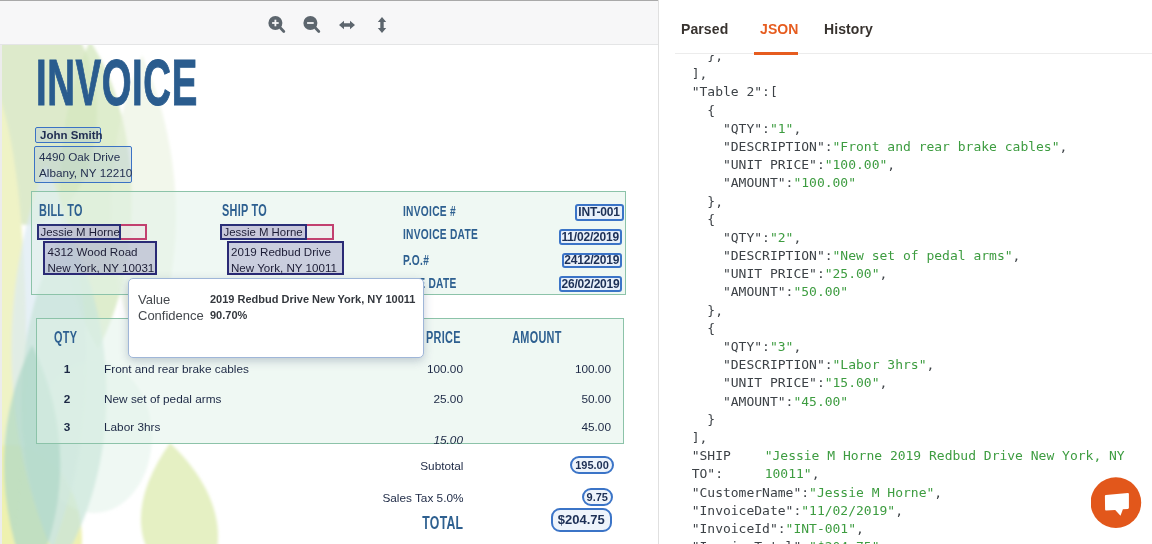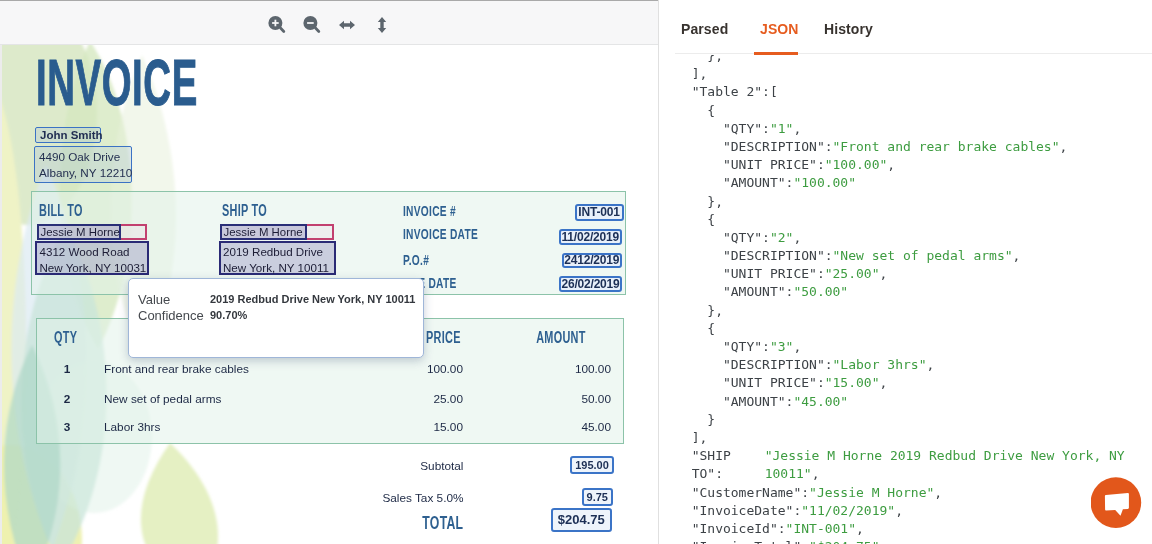--- a/index.html
+++ b/index.html
@@ -35,34 +35,34 @@
 
   .section { position:absolute; border:1px solid #8cc3a9; background:rgba(225,242,233,0.55); }
   .sec-head { left:29px; top:146px; width:595px; height:104px; }
   .sec-items { left:34px; top:273px; width:588px; height:126px; }
 
   .lbl { position:absolute; font-size:16px; }
 
   .ann { position:absolute; }
   .pinkbox { border:2px solid #c2406f; background:rgba(235,222,230,0.4); }
   .navybox { border:2px solid #2a2f77; background:rgba(150,148,192,0.42); }
-  .navybox2 { border:2px solid #2a2a75; background:rgba(150,148,192,0.42); }
+  .navybox2 { border:2px solid #2a2a75; background:rgba(150,148,192,0.42);margin-left:8px; }
   .ann-text { font-size:11.4px; color:#1c1c35; line-height:12px; padding:0 0 4px 2px; white-space:nowrap; }
   .addr-text { font-size:11.6px; color:#1c1c35; line-height:15px; padding:1px 0 0 2.5px; white-space:nowrap; }
 
   .metabox { position:absolute; border:2px solid #3b74c7; background:#e8f0fa; border-radius:3px;
              display:flex; align-items:center; justify-content:center;
              font-size:12px; font-weight:700; color:#1c2f55; letter-spacing:-0.2px; }
 
   .cell { position:absolute; font-size:11.8px; color:#1c2844; }
   .cell.qty { font-weight:700; }
   .cell.r { text-align:right; }
 
   .tot-lbl { position:absolute; font-size:11.8px; color:#1c2844; text-align:right; }
-  .totbox { position:absolute; border:2px solid #3b74c7; background:#eef4fb; border-radius:3px;
+  .totbox { position:absolute; border:2px solid #3b74c7; background:#eef4fb; border-radius:9px;
             display:flex; align-items:center; justify-content:center;
             font-size:11px; font-weight:700; color:#1c2f55; }
 
   
   .tooltip { position:absolute; left:126px; top:233px; width:296px; height:80px; background:#fff;
              border:1px solid #9fb6d8; border-radius:5px; box-shadow:0 3px 10px rgba(40,60,100,0.25);
              padding:13px 14px 0 9px; z-index:30; }
   .tt-title { font-size:13.5px; line-height:15px; font-weight:700; color:#34383e; letter-spacing:0.3px; margin-bottom:7px; }
   .tt-row { display:flex; line-height:15.5px; }
   .tt-row .tt-label { width:72px; flex:none; font-size:13px; color:#45494e; }
@@ -219,40 +219,40 @@
         <div class="section sec-items"></div>
         <div class="lbl" style="left:52px; top:284px;">
           <span class="cond" style="font-size:16px;">QTY</span>
         </div>
         <div class="lbl" style="left:200px; top:284px;">
           <span class="cond" style="font-size:16px;">DESCRIPTION</span>
         </div>
         <div class="lbl r" style="left:339px; top:284px; width:120px; text-align:right;">
           <span class="cond r" style="font-size:16px;">UNIT PRICE</span>
         </div>
-        <div class="lbl r" style="left:487px; top:284px; width:120px; text-align:center;">
+        <div class="lbl r" style="left:487px; top:284px; width:120px; text-align:left;">
           <span class="cond r" style="font-size:16px;">AMOUNT</span>
         </div>
 
         <div>
           <div class="cell qty" style="left:58px; top:317px; width:14px; text-align:center;">1</div>
           <div class="cell" style="left:102px; top:317px;">Front and rear brake cables</div>
           <div class="cell r" style="left:361px; top:317px; width:100px;">100.00</div>
           <div class="cell r" style="left:509px; top:317px; width:100px;">100.00</div>
         </div>
         <div>
           <div class="cell qty" style="left:58px; top:347px; width:14px; text-align:center;">2</div>
           <div class="cell" style="left:102px; top:347px;">New set of pedal arms</div>
           <div class="cell r" style="left:361px; top:347px; width:100px;">25.00</div>
           <div class="cell r" style="left:509px; top:347px; width:100px;">50.00</div>
         </div>
         <div>
           <div class="cell qty" style="left:58px; top:375px; width:14px; text-align:center;">3</div>
           <div class="cell" style="left:102px; top:375px;">Labor 3hrs</div>
-          <div class="cell r" style="left:361px; top:375px; width:100px;">15.00</div>
+          <div class="cell r" style="left:361px; top:388px; width:100px;font-style:italic;">15.00</div>
           <div class="cell r" style="left:509px; top:375px; width:100px;">45.00</div>
         </div>
 
         <div class="tot-lbl" style="left:361.5px; top:414px; width:100px;">Subtotal</div>
         <div class="totbox" style="left:568px; top:411px; width:44px; height:18px;">
           <span>195.00</span>
         </div>
         <div class="tot-lbl" style="left:361.5px; top:446px; width:100px;">Sales Tax 5.0%</div>
         <div class="totbox" style="left:580px; top:443px; width:30.5px; height:17.5px;">
           <span>9.75</span>

